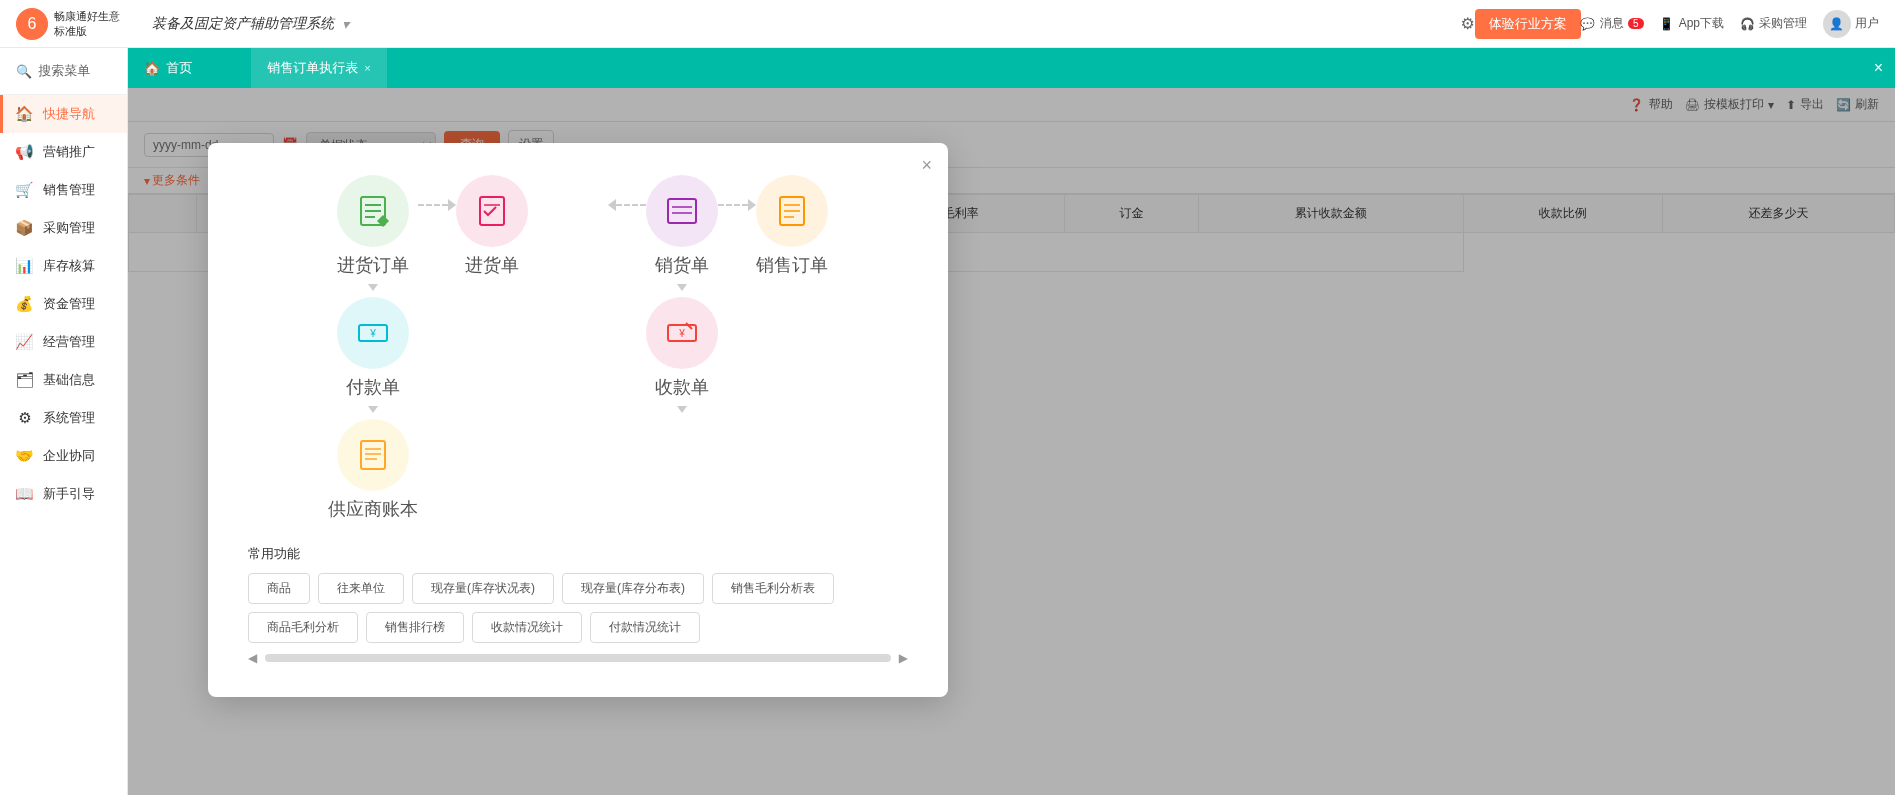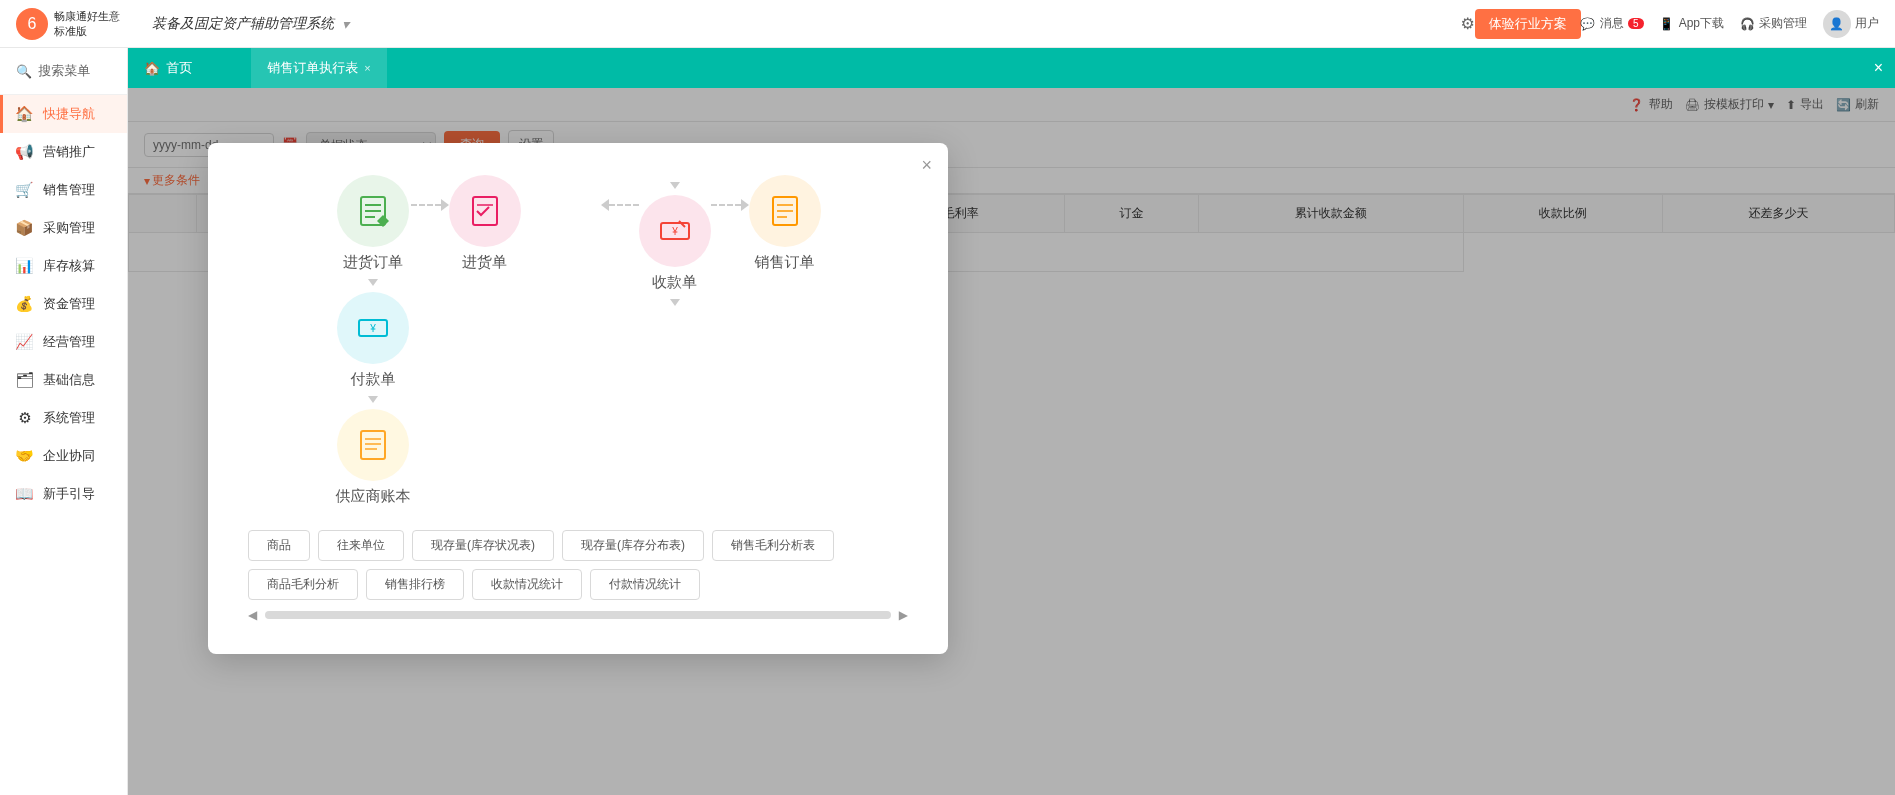--- a/index.html
+++ b/index.html
@@ -58,21 +58,21 @@
     .data-table th { background: #fafafa; border: 1px solid #e8e8e8; padding: 10px 12px; text-align: center; color: #333; font-weight: 500; white-space: nowrap; }
     .data-table td { border: 1px solid #e8e8e8; padding: 10px 12px; text-align: center; color: #666; }
     .no-data { text-align: center; padding: 60px; color: #999; font-size: 13px; }
 
     
     .modal-overlay { position: absolute; top: 0; left: 0; right: 0; bottom: 0; background: rgba(0,0,0,0.3); z-index: 100; display: flex; align-items: flex-start; justify-content: flex-start; }
     .modal-box { background: #fff; border-radius: 8px; width: 740px; margin: 60px auto; box-shadow: 0 8px 32px rgba(0,0,0,0.18); padding: 32px 40px 24px; position: relative; margin-left: 80px; margin-top: 55px; }
     .modal-close { position: absolute; top: 12px; right: 16px; cursor: pointer; color: #999; font-size: 18px; }
     .flow-node { display: flex; flex-direction: column; align-items: center; gap: 6px; }
     .node-circle { width: 72px; height: 72px; border-radius: 50%; display: flex; align-items: center; justify-content: center; font-size: 28px; }
-    .node-label { font-size: 15px; color: #555; text-align: center; }
+    .node-label { font-size: 18px; color: #555; text-align: center; }
 
     .node-green { background: #e8f5e9; color: #4caf50; }
     .node-pink { background: #fce4ec; color: #e91e63; }
     .node-purple { background: #f3e5f5; color: #9c27b0; }
     .node-orange { background: #fff3e0; color: #ff9800; }
     .node-teal { background: #e0f7fa; color: #00bcd4; }
     .node-red { background: #fce4ec; color: #f44336; }
     .node-orange2 { background: #fff8e1; color: #ffa726; }
     .node-blue { background: #e3f2fd; color: #42a5f5; }
 
@@ -343,20 +343,30 @@
               <div style="width: 80px;"></div>
 
               <div style="display:flex; align-items:center; margin-top: 24px;">
                 <div style="display:flex; align-items:center;">
                   <div class="arrow-left"></div>
                   <div class="dashed-line" style="width:30px;"></div>
                 </div>
               </div>
 
               <div style="display:flex; flex-direction:column; align-items:center;">
+                <div class="flow-node">
+                  <div class="node-circle node-purple">
+                    <svg width="36" height="36" viewBox="0 0 36 36">
+                        <rect x="4" y="6" width="28" height="24" rx="2" fill="none" stroke="#9c27b0" stroke-width="2"></rect>
+                        <line x1="8" y1="14" x2="28" y2="14" stroke="#9c27b0" stroke-width="1.5"></line>
+                        <line x1="8" y1="20" x2="28" y2="20" stroke="#9c27b0" stroke-width="1.5"></line>
+                      </svg>
+                  </div>
+                  <div class="node-label">销货单</div>
+                </div>
                 <div class="v-space">
                   <div class="arrow-down-small"></div>
                 </div>
                 <div class="flow-node">
                   <div class="node-circle node-red">
                     <svg width="36" height="36" viewBox="0 0 36 36">
                         <rect x="4" y="10" width="28" height="16" rx="2" fill="none" stroke="#f44336" stroke-width="2"></rect>
                         <text x="18" y="22" text-anchor="middle" font-size="10" fill="#f44336">¥</text>
                         <line x1="22" y1="8" x2="28" y2="14" stroke="#f44336" stroke-width="2"></line>
                       </svg>
@@ -384,20 +394,21 @@
                         <line x1="10" y1="18" x2="26" y2="18" stroke="#ff9800" stroke-width="1.5"></line>
                         <line x1="10" y1="24" x2="20" y2="24" stroke="#ff9800" stroke-width="1.5"></line>
                       </svg>
                   </div>
                   <div class="node-label">销售订单</div>
                 </div>
               </div>
             </div>
 
             <div class="common-func">
+              <div class="common-func-title">常用功能</div>
               <div class="func-buttons" id="func-buttons">
                   <button class="func-btn">商品</button>
                   <button class="func-btn">往来单位</button>
                   <button class="func-btn">现存量(库存状况表)</button>
                   <button class="func-btn">现存量(库存分布表)</button>
                   <button class="func-btn">销售毛利分析表</button>
                   <button class="func-btn">商品毛利分析</button>
                   <button class="func-btn">销售排行榜</button>
                   <button class="func-btn">收款情况统计</button>
                   <button class="func-btn">付款情况统计</button>

